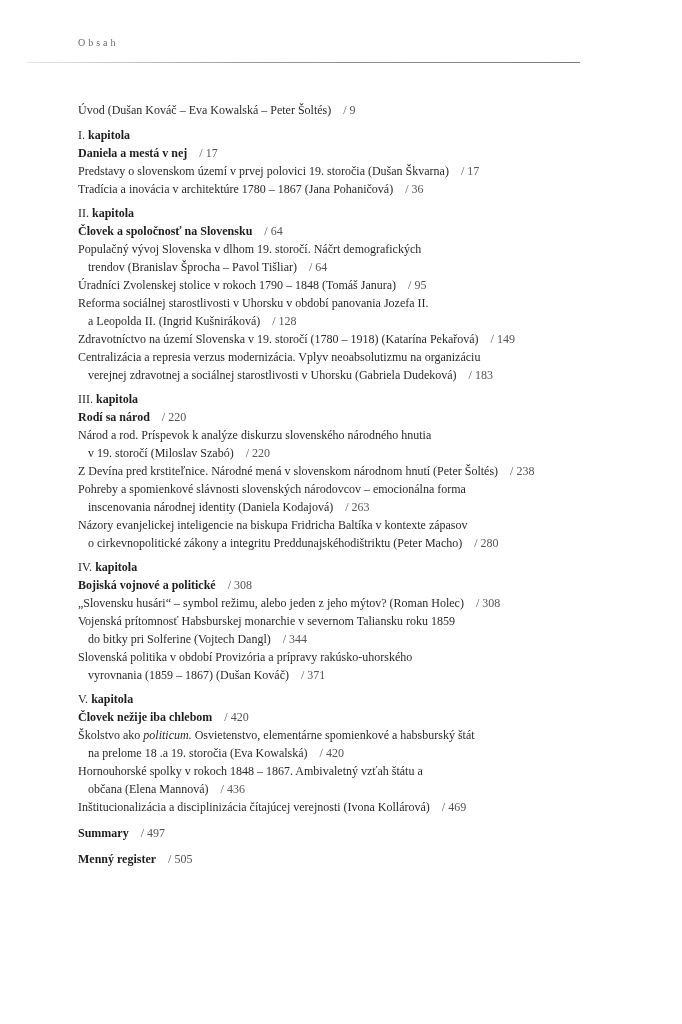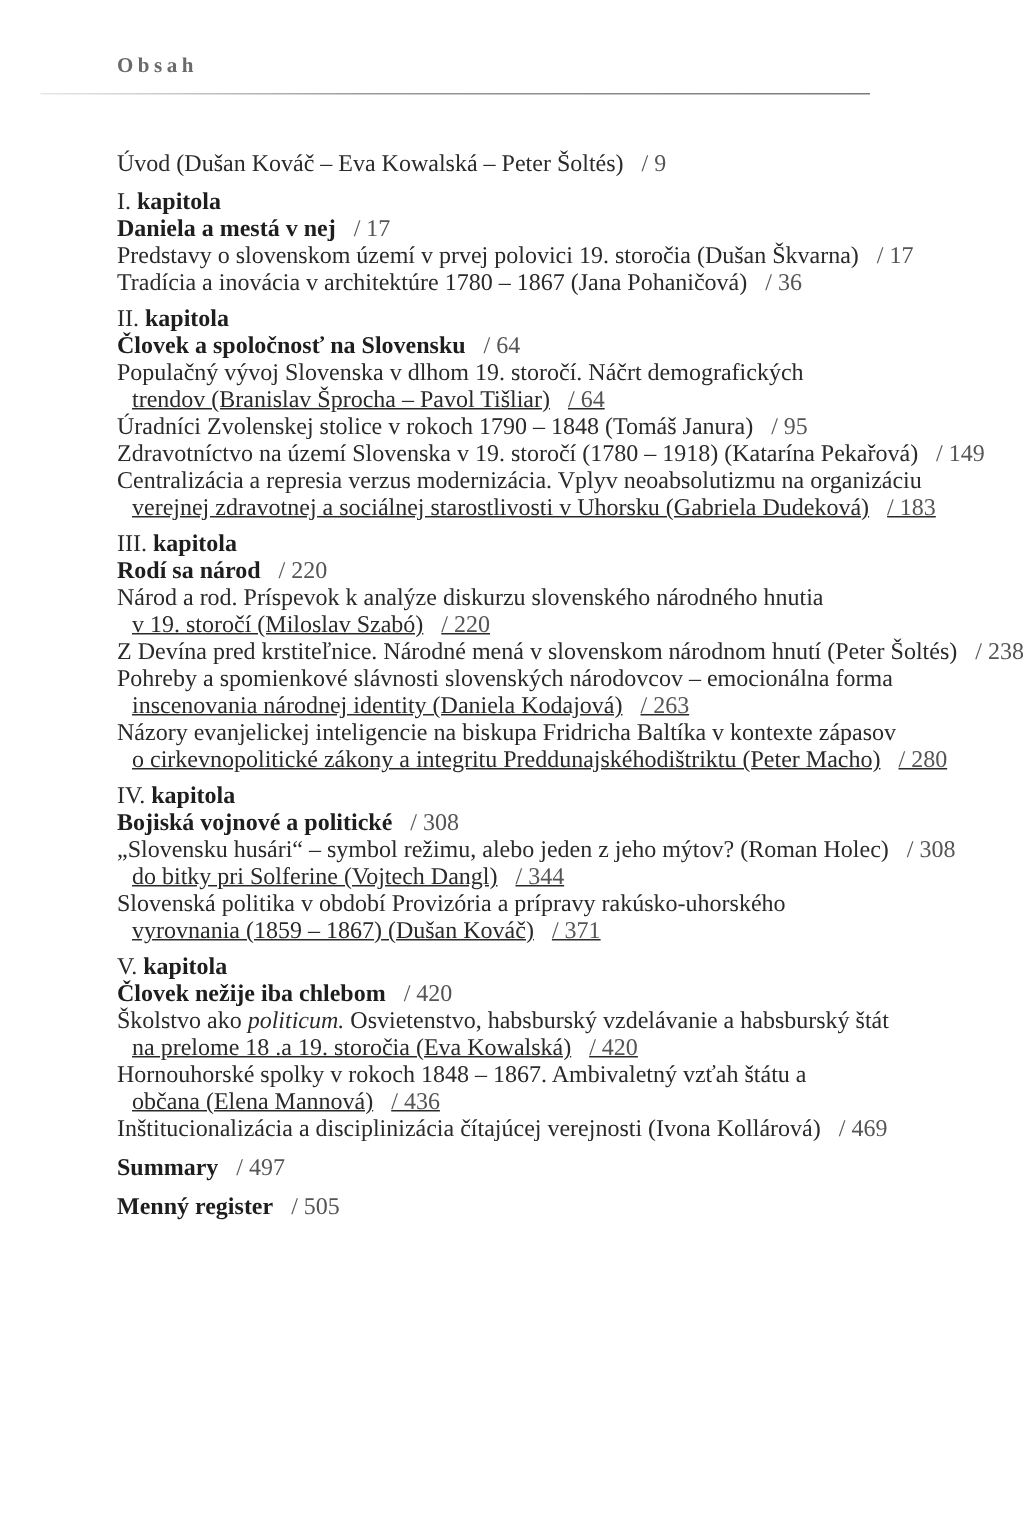--- a/index.html
+++ b/index.html
@@ -1,23 +1,23 @@
 <!DOCTYPE html>
 <html><head>
 <meta charset="utf-8">
 <style>
   html, body { margin: 0; padding: 0; background: #ffffff; }
   body { width: 682px; height: 1024px; position: relative; overflow: hidden;
          font-family: "Liberation Serif", "DejaVu Serif", serif; color: #2a2a2a; }
-  .header { position: absolute; left: 78px; top: 37px; font-size: 14px; letter-spacing: 3px; color: #6a6a6a; font-weight: bold; }
+  .header { position: absolute; left: 78px; top: 37px; font-size: 10px; letter-spacing: 3px; color: #6a6a6a; }
   .rule { position: absolute; left: 27px; top: 62px; width: 553px; height: 1px;
           background: linear-gradient(to right, #e8e8e8, #9a9a9a 40%, #7a7a7a); }
-  .toc { position: absolute; left: 78px; top: 101px; width: 540px; font-size: 16px; line-height: 18px; }
+  .toc { position: absolute; left: 78px; top: 101px; width: 540px; font-size: 12px; line-height: 18px; }
   .entry { white-space: nowrap; }
-  .cont { padding-left: 10px; text-decoration: underline; }
+  .cont { padding-left: 10px; }
   .pg { color: #555; margin-left: 12px; font-variant-numeric: oldstyle-nums; }
   .sec { margin-top: 6px; }
   .bold { font-weight: bold; color: #1e1e1e; }
   .intro { margin-bottom: 7px; }
   .endsec { margin-top: 8px; }
 </style>
 </head>
 <body>
 
 <div class="header">Obsah</div>
@@ -36,20 +36,24 @@
   </div>
 
   <div class="sec">
     <div><span>II.</span> <span class="bold">kapitola</span></div>
     <div class="entry"><span class="bold">Človek a spoločnosť na Slovensku</span><span class="pg">/ 64</span></div>
     <div>
       <div class="entry">Populačný vývoj Slovenska v dlhom 19. storočí. Náčrt demografických</div>
       <div class="entry cont"><span>trendov (Branislav Šprocha – Pavol Tišliar)</span><span class="pg">/ 64</span></div>
     </div>
     <div class="entry"><span>Úradníci Zvolenskej stolice v rokoch 1790 – 1848 (Tomáš Janura)</span><span class="pg">/ 95</span></div>
+    <div>
+      <div class="entry">Reforma sociálnej starostlivosti v Uhorsku v období panovania Jozefa II.</div>
+      <div class="entry cont"><span>a Leopolda II. (Ingrid Kušniráková)</span><span class="pg">/ 128</span></div>
+    </div>
     <div class="entry"><span>Zdravotníctvo na území Slovenska v 19. storočí (1780 – 1918) (Katarína Pekařová)</span><span class="pg">/ 149</span></div>
     <div>
       <div class="entry">Centralizácia a represia verzus modernizácia. Vplyv neoabsolutizmu na organizáciu</div>
       <div class="entry cont"><span>verejnej zdravotnej a sociálnej starostlivosti v Uhorsku (Gabriela Dudeková)</span><span class="pg">/ 183</span></div>
     </div>
   </div>
 
   <div class="sec">
     <div><span>III.</span> <span class="bold">kapitola</span></div>
     <div class="entry"><span class="bold">Rodí sa národ</span><span class="pg">/ 220</span></div>
@@ -66,33 +70,34 @@
       <div class="entry">Názory evanjelickej inteligencie na biskupa Fridricha Baltíka v kontexte zápasov</div>
       <div class="entry cont"><span>o cirkevnopolitické zákony a integritu Preddunajskéhodištriktu (Peter Macho)</span><span class="pg">/ 280</span></div>
     </div>
   </div>
 
   <div class="sec">
     <div><span>IV.</span> <span class="bold">kapitola</span></div>
     <div class="entry"><span class="bold">Bojiská vojnové a politické</span><span class="pg">/ 308</span></div>
     <div class="entry"><span>„Slovensku husári“ – symbol režimu, alebo jeden z jeho mýtov? (Roman Holec)</span><span class="pg">/ 308</span></div>
     <div>
+      <div class="entry">Vojenská prítomnosť Habsburskej monarchie v severnom Taliansku roku 1859</div>
       <div class="entry cont"><span>do bitky pri Solferine (Vojtech Dangl)</span><span class="pg">/ 344</span></div>
     </div>
     <div>
       <div class="entry">Slovenská politika v období Provizória a prípravy rakúsko-uhorského</div>
       <div class="entry cont"><span>vyrovnania (1859 – 1867) (Dušan Kováč)</span><span class="pg">/ 371</span></div>
     </div>
   </div>
 
   <div class="sec">
     <div><span>V.</span> <span class="bold">kapitola</span></div>
     <div class="entry"><span class="bold">Človek nežije iba chlebom</span><span class="pg">/ 420</span></div>
     <div>
-      <div class="entry"><span>Školstvo ako </span><i>politicum.</i><span> Osvietenstvo, habsburský vzdelávanie a habsburský štát</span></div>
+      <div class="entry"><span>Školstvo ako </span><i>politicum.</i><span> Osvietenstvo, elementárne spomienkové a habsburský štát</span></div>
       <div class="entry cont"><span>na prelome 18 .a 19. storočia (Eva Kowalská)</span><span class="pg">/ 420</span></div>
     </div>
     <div>
       <div class="entry">Hornouhorské spolky v rokoch 1848 – 1867. Ambivaletný vzťah štátu a</div>
       <div class="entry cont"><span>občana (Elena Mannová)</span><span class="pg">/ 436</span></div>
     </div>
     <div class="entry"><span>Inštitucionalizácia a disciplinizácia čítajúcej verejnosti (Ivona Kollárová)</span><span class="pg">/ 469</span></div>
   </div>
 
   <div class="entry endsec"><span class="bold">Summary</span><span class="pg">/ 497</span></div>

